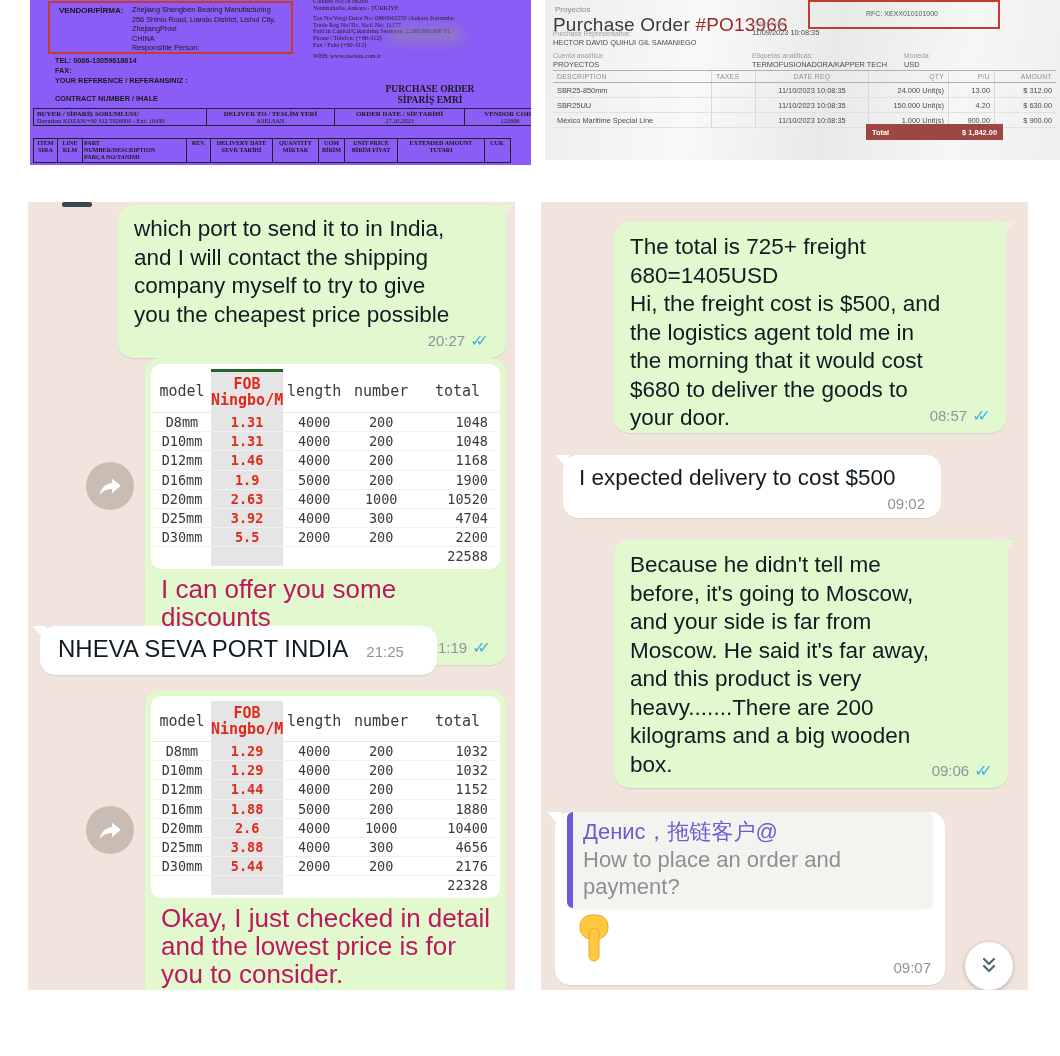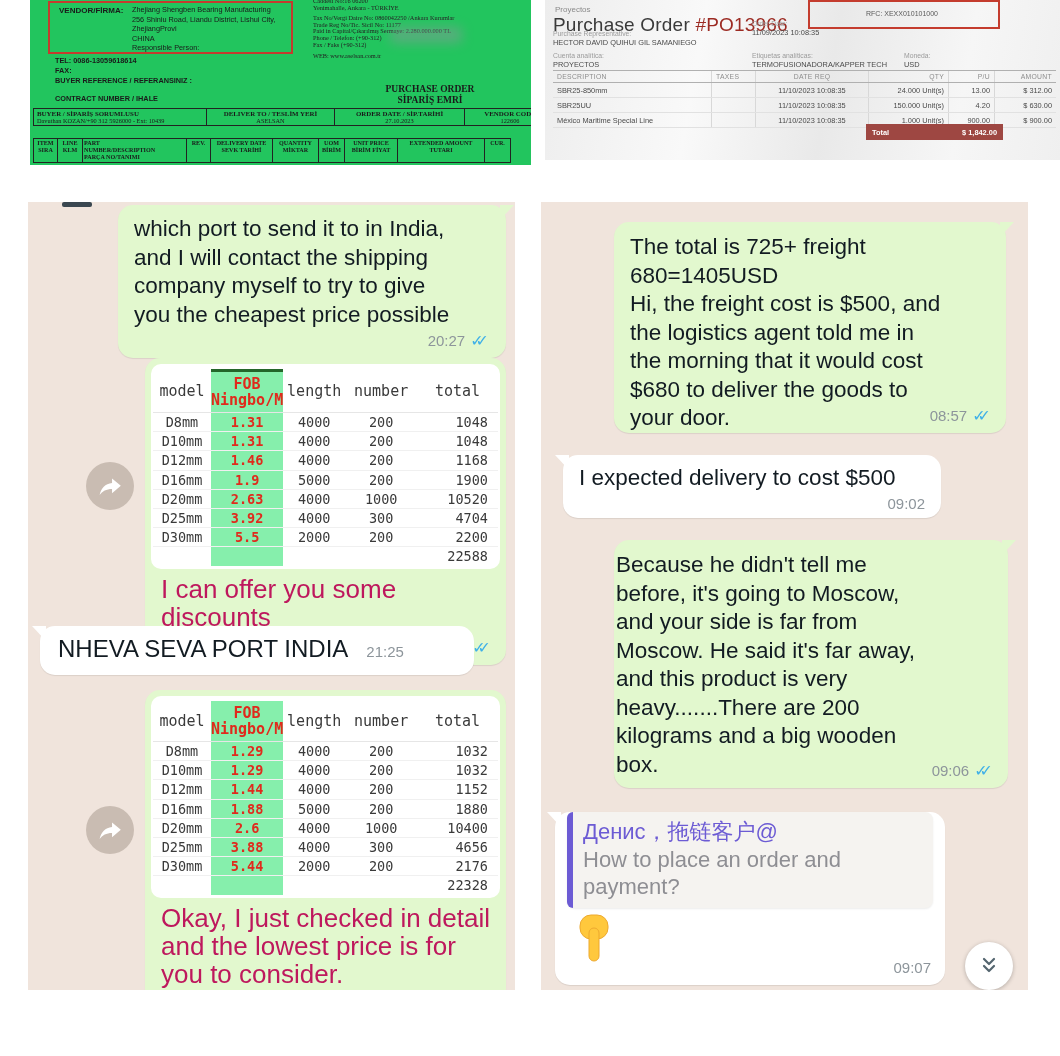--- a/index.html
+++ b/index.html
@@ -1,20 +1,20 @@
 <!DOCTYPE html>
 <html><head>
 <meta charset="utf-8">
 <style>
   html,body{margin:0;padding:0;}
   body{width:1060px;height:1056px;background:#ffffff;font-family:"Liberation Sans",sans-serif;position:relative;overflow:hidden;}
   .page{position:absolute;inset:0;}
 
   
-  .docL{position:absolute;left:30px;top:0;width:501px;height:165px;background:#22c55e;color:#1a1a1a;overflow:hidden;}
+  .docL{position:absolute;left:30px;top:0;width:501px;height:165px;background:#8b5cf6;color:#1a1a1a;overflow:hidden;}
   .vendor-box{position:absolute;left:18px;top:1px;width:245px;height:53px;border:2px solid #C43C2E;box-sizing:border-box;}
   .vendor-label{position:absolute;left:9px;top:3px;font-size:8px;font-weight:bold;}
   .vendor-lines{position:absolute;left:82px;top:2px;font-size:7.3px;line-height:9.6px;}
   .contact{position:absolute;left:25px;top:56px;font-size:7.3px;font-weight:bold;line-height:10px;}
   .contact div:nth-child(3){margin-bottom:8px;}
   .company{position:absolute;left:283px;top:-2px;font-size:6.3px;line-height:6.6px;font-family:"Liberation Serif",serif;color:#222;}
   .company div:nth-child(3){margin-top:4px;}
   .company div:nth-child(8){margin-top:5px;}
   .blurblob{position:absolute;left:360px;top:27px;width:72px;height:16px;background:#8f959c;filter:blur(6px);opacity:.5;border-radius:4px;}
   .po-title{position:absolute;left:300px;top:84px;width:200px;text-align:center;font-family:"Liberation Serif",serif;font-weight:bold;font-size:9.5px;line-height:11px;}
@@ -74,40 +74,40 @@
   .msg{font-size:22.5px;line-height:28.5px;color:#121b22;}
   .pre{white-space:pre-line;}
   .time{font-size:15px;color:#8d959b;margin-left:8px;}
   .ticks{font-size:16px;color:#3FB0E8;letter-spacing:-8px;display:inline-block;padding-right:9px;margin-left:5px;}
   .stamp-row{text-align:right;margin-top:2px;}
   .stamp{position:absolute;right:14px;bottom:8px;}
   .ml{margin-left:18px;}
 
   .b-l1{left:90px;top:3px;width:388px;padding:10px 16px 8px;}
   .b-l2{left:117px;top:156px;width:361px;padding:6px 6px 10px;}
-  .b-l3{left:12px;top:424px;width:434px;height:49px;padding:9px 18px;white-space:nowrap;}
+  .b-l3{left:12px;top:424px;width:397px;height:49px;padding:9px 18px;white-space:nowrap;}
   .b-l4{left:117px;top:488px;width:361px;padding:6px 6px 10px;}
   .caption{font-size:26px;line-height:28px;color:#be185d;margin:6px 10px 24px;}
   .img-area{background:#fff;border-radius:10px;padding:5px 0 3px 2px;overflow:hidden;}
   .price-table{border-collapse:collapse;width:345px;font-family:"DejaVu Sans Mono",monospace;color:#3a3a3a;}
   .price-table th{font-size:15px;font-weight:normal;white-space:pre-line;padding:4px 0;line-height:16px;border-bottom:1px solid #e6e6e6;margin-top:16px;}
   .price-table td{font-size:13.5px;padding:1.1px 0;text-align:center;border-bottom:1px solid #f0f0f0;}
   .price-table th:nth-child(1){width:58px;}.price-table th:nth-child(2){width:72px;}
   .price-table th:nth-child(3){width:62px;}.price-table th:nth-child(4){width:72px;}
   .price-table th:nth-child(5){width:81px;}
-  .price-table th:nth-child(2),.price-table td:nth-child(2){background:#86efac;color:#E02A1C;font-weight:bold;}
+  .price-table th:nth-child(2),.price-table td:nth-child(2){background:#e5e5e5;color:#E02A1C;font-weight:bold;}
   .price-table td:nth-child(5){text-align:right;padding-right:10px;}
   .t1 .price-table th:nth-child(2){border-top:3px solid #23662a;}
   .gt td{border-bottom:none;}
   .fwd{position:absolute;width:48px;height:48px;border-radius:50%;background:#C9BCB2;display:flex;align-items:center;justify-content:center;}
   .f1pos{left:58px;top:260px;}  .f2pos{left:58px;top:604px;}
 
   .b-r1{left:73px;top:20px;width:392px;padding:11px 16px 0;}
   .b-r2{left:22px;top:253px;width:378px;padding:9px 16px 5px;}
-  .b-r3{left:73px;top:338px;width:394px;padding:11px 2px 9px;}
+  .b-r3{left:73px;top:338px;width:394px;padding:11px 16px 9px;}
   .b-r4{left:14px;top:610px;width:390px;height:173px;padding:0 12px;}
   .quote{background:#F5F3F0;border-radius:8px;padding:6px 12px 8px 16px;position:relative;box-shadow:0 1px 2px rgba(0,0,0,.08);}
   .quote::before{content:'';position:absolute;left:0;top:0;bottom:0;width:6px;background:#6C5BD4;border-radius:6px 0 0 6px;}
   .qname{font-size:22px;line-height:28px;color:#6C5BD4;}
   .qtext{font-size:22px;line-height:27px;color:#8e8e93;}
   .hand{margin:6px 0 0 6px;}
   .scrollbtn{position:absolute;left:424px;top:740px;width:48px;height:48px;border-radius:50%;background:#fff;box-shadow:0 1px 4px rgba(0,0,0,.25);display:flex;align-items:center;justify-content:center;}
 </style>
 </head>
 <body>
@@ -121,21 +121,21 @@
           <div>Zhejiang Shengben Bearing Manufacturing</div>
           <div>256 Shiniu Road, Liandu District, Lishui City,</div>
           <div>ZhejiangProvi</div>
           <div>CHINA</div>
           <div>Responsible Person:</div>
         </div>
     </div>
     <div class="contact">
         <div>TEL: 0086-13059618614</div>
         <div>FAX:</div>
-        <div>BUYER REFERENCE / REFERANSINIZ :</div>
+        <div>YOUR REFERENCE / REFERANSINIZ :</div>
         <div>CONTRACT NUMBER / IHALE</div>
       </div>
     <div class="company">
         <div>Caddesi No:16 06200</div>
         <div>Yenimahalle, Ankara - TÜRKİYE</div>
         <div>Tax No/Vergi Daire No: 0860042250 /Ankara Kurumlar</div>
         <div>Trade Reg No/Tic. Sicil No: 11177</div>
         <div>Paid in Capital/Çıkarılmış Sermaye: 2.280.000.000 TL</div>
         <div>Phone / Telefon: (+90-312)</div>
         <div>Fax / Faks (+90-312)</div>

